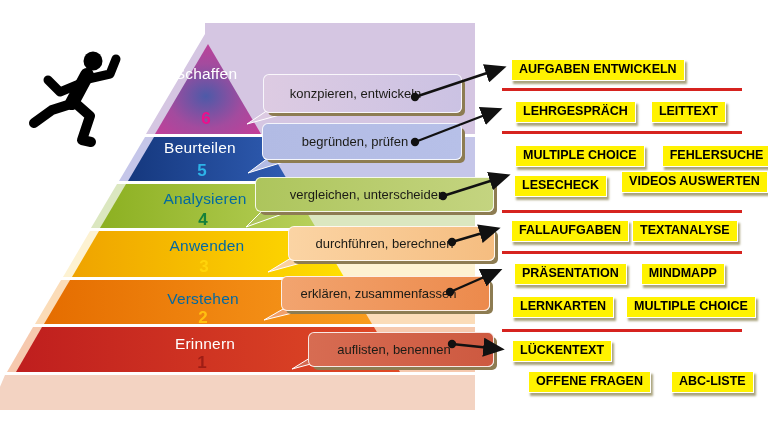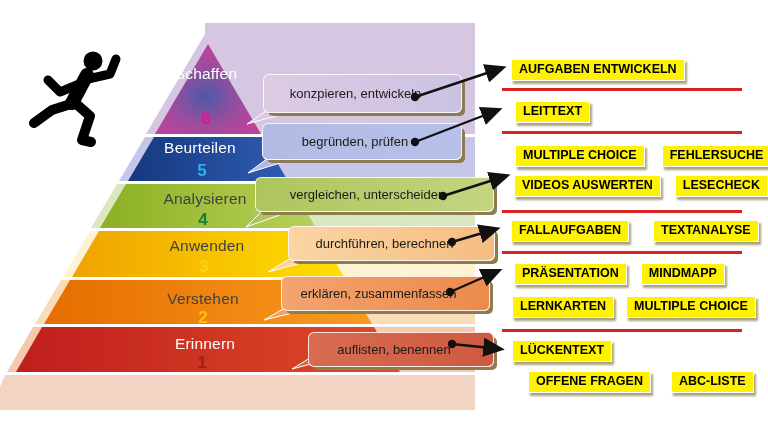--- a/index.html
+++ b/index.html
@@ -5,45 +5,45 @@
   html,body{margin:0;padding:0;background:#fff;}
   .scene{position:relative;width:768px;height:432px;background:#ffffff;overflow:hidden;
          font-family:"Liberation Sans",sans-serif;}
   .scene svg.layer{position:absolute;left:0;top:0;width:768px;height:432px;}
   .layer.arrows{pointer-events:none;}
 
   
   .lvl-label{position:absolute;transform:translateX(-50%);font-size:15.5px;white-space:nowrap;
              letter-spacing:.2px;}
   .lvl-label.light{color:#ffffff;}
-  .lvl-label.dark{color:#404040;}
+  .lvl-label.dark{color:#0369a1;}
   .lvl-num{position:absolute;transform:translateX(-50%);font-weight:bold;font-size:17px;}
   .n6{color:#ed0f8c;} .n5{color:#2db3e8;} .n4{color:#15803a;}
   .n3{color:#ffd40a;} .n2{color:#ffc010;} .n1{color:#9e1d15;}
 
   
   .bubble{position:absolute;display:flex;align-items:center;justify-content:center;
           border:1px solid rgba(255,255,255,.85);border-radius:6px;
           box-shadow:4px 4px 0 -1px #8d7c52;color:#1b1b16;font-size:13px;
           padding:0 22px 0 8px;white-space:nowrap;}
   .b6{left:263px;top:74px;width:167px;height:37px;background:linear-gradient(90deg,#ddcbe2,#cbc2e3);}
   .b5{left:262px;top:123px;width:168px;height:35px;background:linear-gradient(90deg,#b2bbe4,#b7c0e8);}
   .b4{left:255px;top:177px;width:207px;height:33px;background:linear-gradient(90deg,#adc55c,#c4d480);}
   .b3{left:288px;top:226px;width:175px;height:33px;background:linear-gradient(90deg,#fbd4a4,#f5bd80);}
   .b2{left:281px;top:276px;width:177px;height:33px;background:linear-gradient(90deg,#f2a46f,#ec8a4c);}
   .b1{left:308px;top:324px;width:154px;height:33px;background:linear-gradient(90deg,#d76c52,#cd5940);margin-top:8px;}
 
   
-  .row{position:absolute;display:flex;align-items:flex-end;}
+  .row{position:absolute;display:flex;align-items:flex-start;}
   .r6{left:511px;top:59px;}
   .r5{left:515px;top:101px;gap:15px;}
   .r4a{left:515px;top:145px;gap:17px;}
   .r4b{left:514px;top:171px;gap:14px;}
   .r4b .tag:first-child{margin-top:4px;}
-  .r3{left:511px;top:220px;gap:24px;}
+  .r3{left:511px;top:220px;gap:3px;}
   .r2a{left:514px;top:263px;gap:14px;}
   .r2b{left:512px;top:296px;gap:12px;}
   .r1a{left:512px;top:340px;gap:20px;}
   .r1b{left:528px;top:371px;gap:20px;}
   .tag{display:inline-block;background:#fff200;border:1px solid #ffffff;color:#000;
        font-weight:bold;font-size:12.5px;line-height:1.2;padding:2px 7px 3px;
        box-shadow:2px 3px 2px rgba(100,90,20,.55);white-space:nowrap;}
   .divider{position:absolute;left:502px;width:240px;height:3px;background:#d6231f;}
   .d1{top:88px;} .d2{top:131px;} .d3{top:210px;} .d4{top:251px;} .d5{top:329px;}
 </style>
@@ -144,31 +144,32 @@
   <div class="bubble b1">
       <span>auflisten, benennen</span>
     </div>
 
   <div class="row r6">
     <span class="tag">AUFGABEN ENTWICKELN</span>
   </div>
   <div class="divider d1"></div>
 
   <div class="row r5">
+    <span class="tag">LEHRGESPRÄCH</span>
     <span class="tag">LEITTEXT</span>
   </div>
   <div class="divider d2"></div>
 
   <div class="row r4a">
     <span class="tag">MULTIPLE CHOICE</span>
     <span class="tag">FEHLERSUCHE</span>
   </div>
   <div class="row r4b">
+    <span class="tag">LESECHECK</span>
     <span class="tag">VIDEOS AUSWERTEN</span>
-    <span class="tag">LESECHECK</span>
   </div>
   <div class="divider d3"></div>
 
   <div class="row r3">
     <span class="tag">FALLAUFGABEN</span>
     <span class="tag">TEXTANALYSE</span>
   </div>
   <div class="divider d4"></div>
 
   <div class="row r2a">

